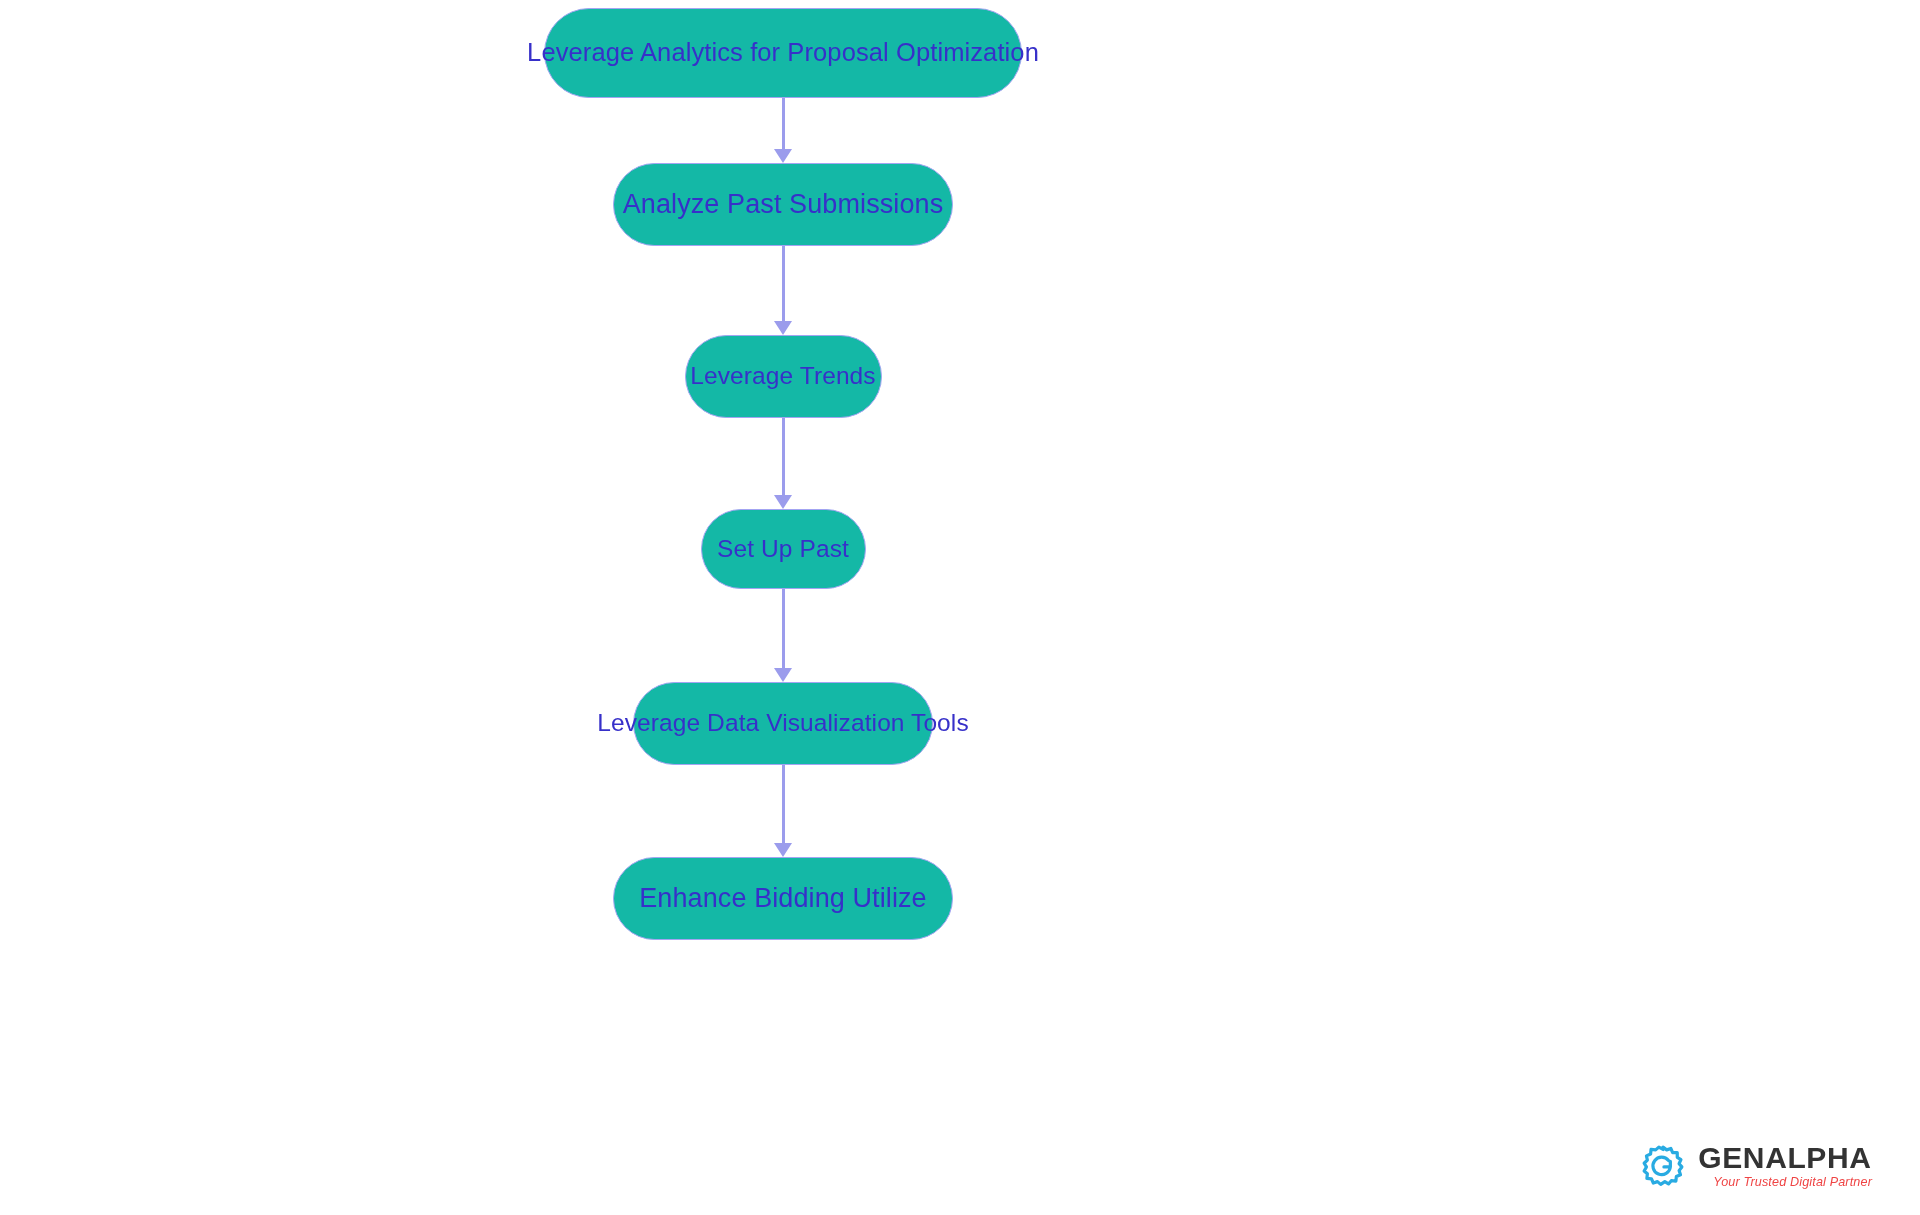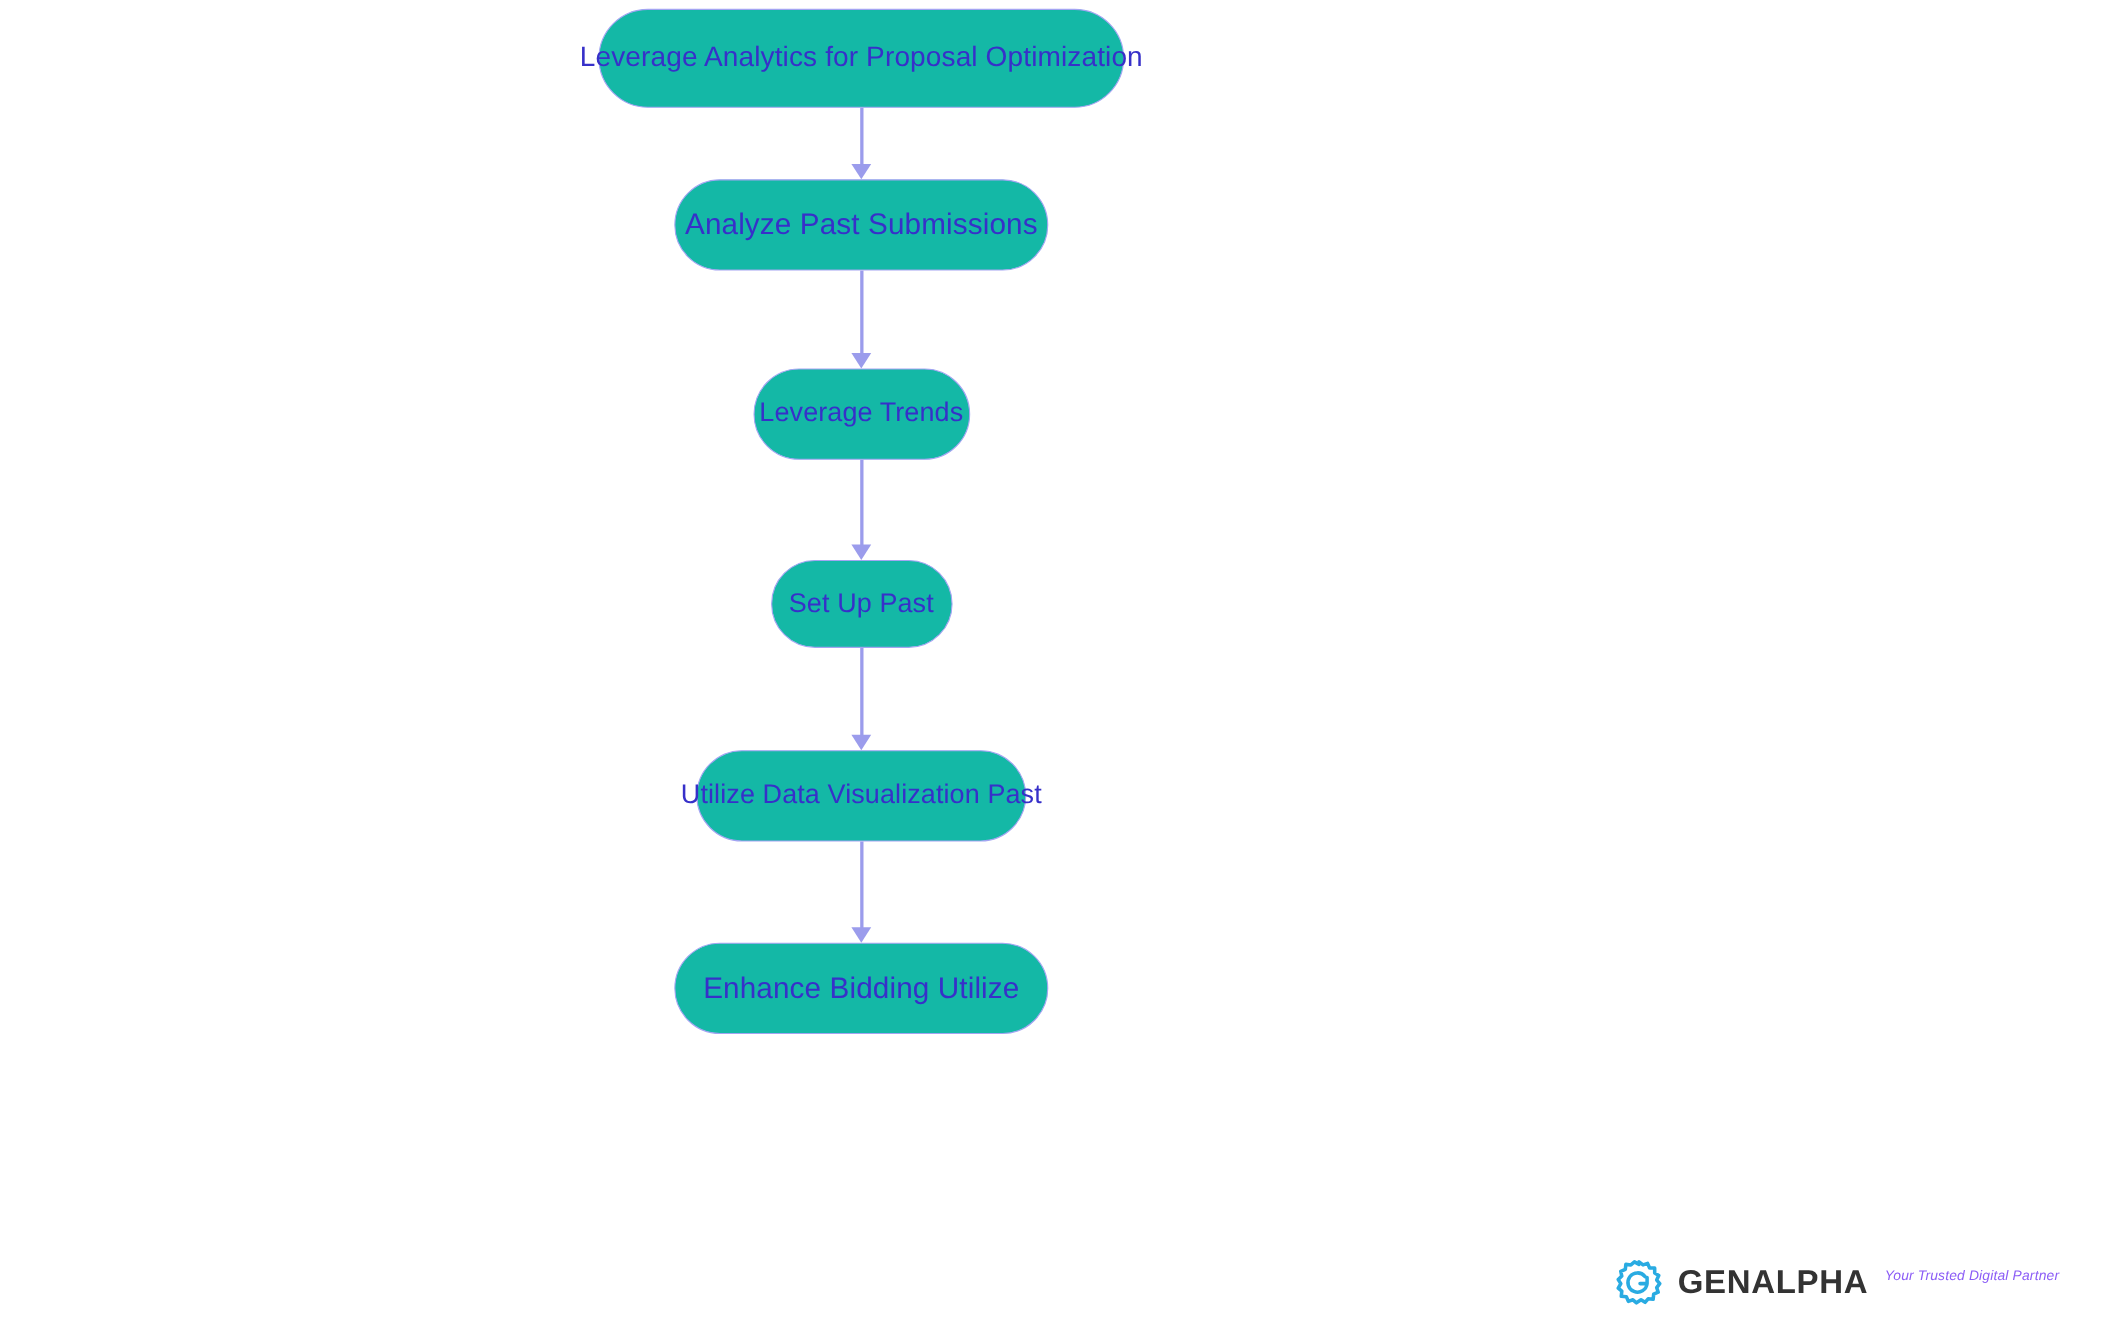--- a/index.html
+++ b/index.html
@@ -100,34 +100,35 @@
     gap: 12px;
   }
   .logo-mark {
     width: 46px;
     height: 46px;
     flex: 0 0 auto;
     display: block;
   }
   .logo-text {
     display: flex;
+    flex-direction: column;
     justify-content: center;
     line-height: 1;
   }
   .logo-word {
     font-size: 30px;
     font-weight: bold;
     color: #333333;
     letter-spacing: 0.6px;
     line-height: 1.02;
   }
   .logo-tagline {
     font-size: 12.6px;
     font-style: italic;
-    color: #8b5cf6;
+    color: #ef4444;
     letter-spacing: 0.15px;
     margin-top: 3px;
     margin-left: 15px;
   }
 </style>
 </head>
 <body>
 
 <div id="flow-canvas">
 
@@ -163,21 +164,21 @@
     <div class="node size-xs">
       <span class="node-label">Set Up Past</span>
     </div>
 
     <div class="connector gap-d">
       <div class="stem"></div>
       <div class="head"></div>
     </div>
 
     <div class="node size-md">
-      <span class="node-label">Utilize Data Visualization Past</span>
+      <span class="node-label">Leverage Data Visualization Tools</span>
     </div>
 
     <div class="connector gap-e">
       <div class="stem"></div>
       <div class="head"></div>
     </div>
 
     <div class="node size-lg">
       <span class="node-label">Enhance Bidding Utilize</span>
     </div>

